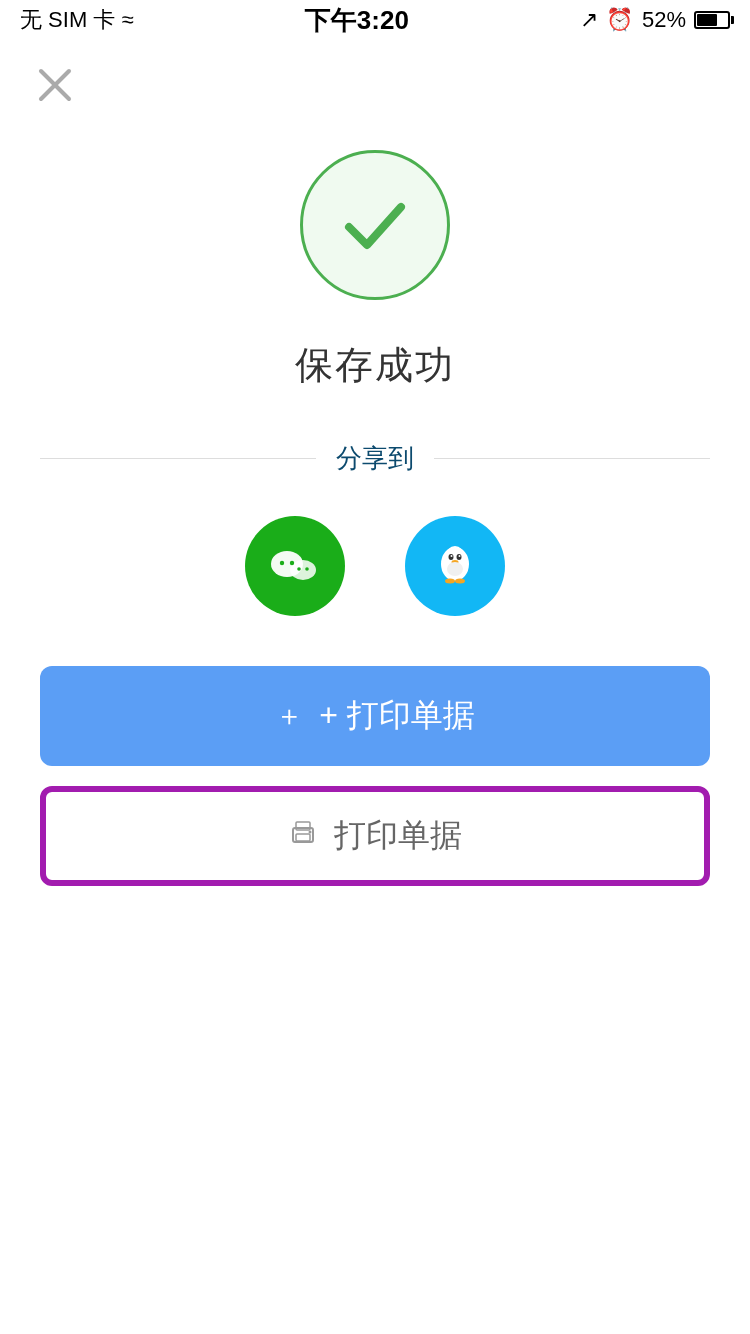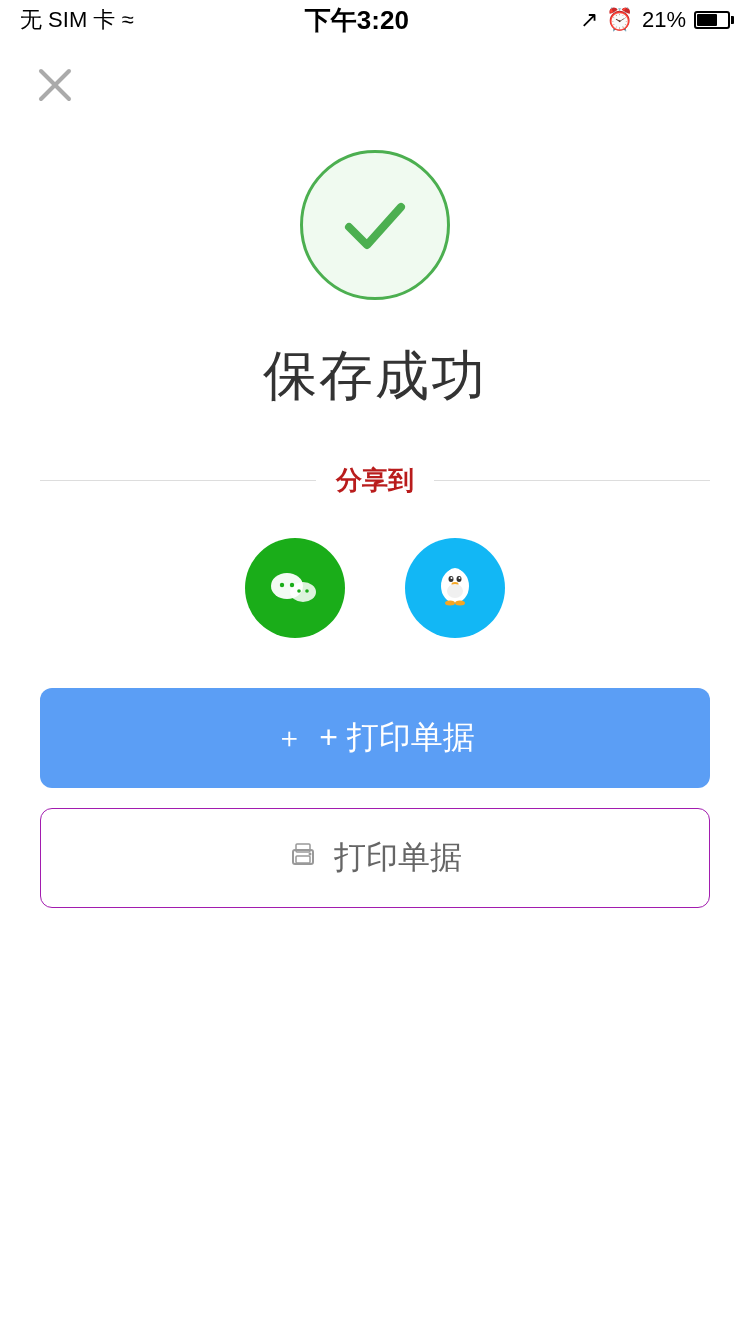--- a/index.html
+++ b/index.html
@@ -106,21 +106,21 @@
       justify-content: center;
       margin-bottom: 40px;
     }
     .success-circle svg {
       width: 80px;
       height: 80px;
     }
 
     
     .success-title {
-      font-size: 54px;
+      font-size: 38px;
       font-weight: 400;
       color: #333;
       margin-bottom: 50px;
       letter-spacing: 2px;
     }
 
     
     .share-section {
       width: 100%;
       margin-bottom: 50px;
@@ -133,22 +133,21 @@
     }
     .share-divider::before,
     .share-divider::after {
       content: '';
       flex: 1;
       height: 1px;
       background: #ddd;
     }
     .share-label {
       font-size: 26px;
-      color: #b91c1c;
-      font-weight: bold;
+      color: #0c4a6e;
     }
     .share-icons {
       display: flex;
       justify-content: center;
       gap: 60px;
     }
     .share-icon-btn {
       width: 100px;
       height: 100px;
       border-radius: 50%;
@@ -184,39 +183,39 @@
       border: none;
       outline: none;
     }
     .btn-primary {
       background: #5B9EF5;
       color: #fff;
     }
     .btn-secondary {
       background: #fff;
       color: #666;
-      border: 1px solid #a21caf;
+      border: 6px solid #a21caf;
       align-items: center;
     }
     .btn-icon {
       font-size: 28px;
     }
   </style>
 </head>
 <body>
 
 <div class="status-bar">
   <div class="status-left">
     <span>无 SIM 卡 ≈</span>
   </div>
   <div class="status-center">下午3:20</div>
   <div class="status-right">
     <span>↗</span>
     <span>⏰</span>
-    <span>21%</span>
+    <span>52%</span>
     <div class="battery-icon">
       <div class="battery-fill"></div>
     </div>
   </div>
 </div>
 
 <div class="close-btn">
   <svg viewBox="0 0 36 36" fill="none" xmlns="http://www.w3.org/2000/svg">
     <line x1="4" y1="4" x2="32" y2="32" stroke="#aaa" stroke-width="4" stroke-linecap="round"></line>
     <line x1="32" y1="4" x2="4" y2="32" stroke="#aaa" stroke-width="4" stroke-linecap="round"></line>

